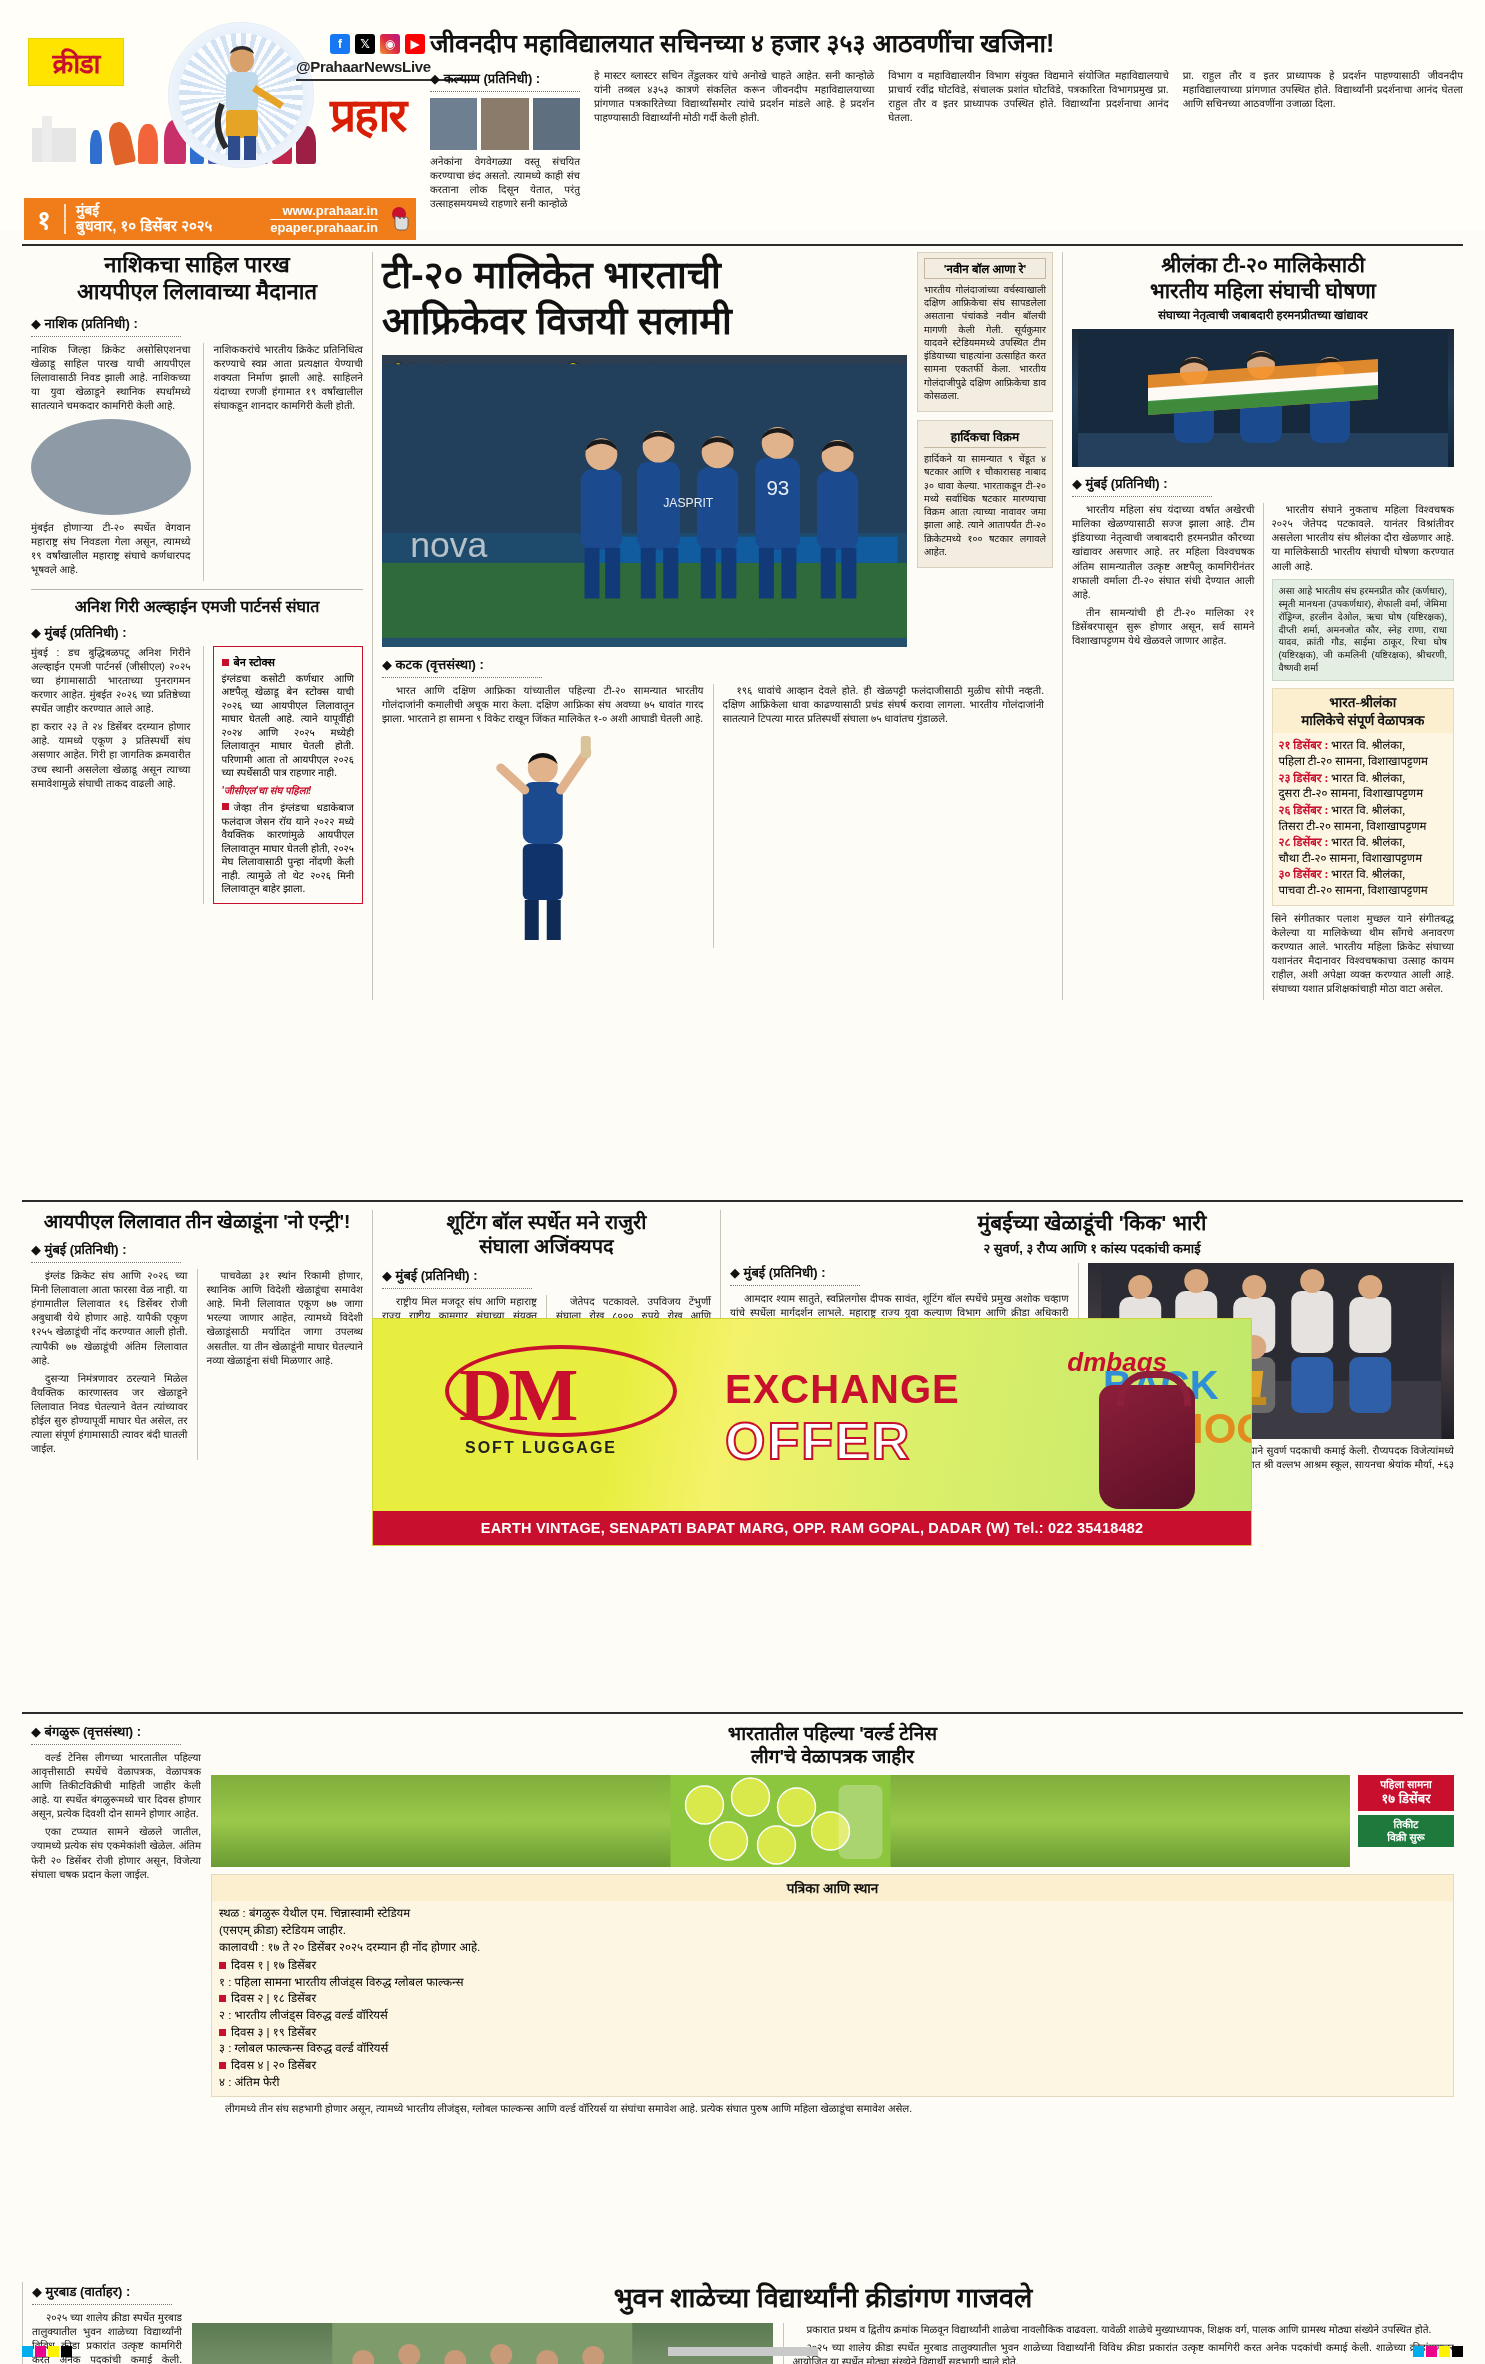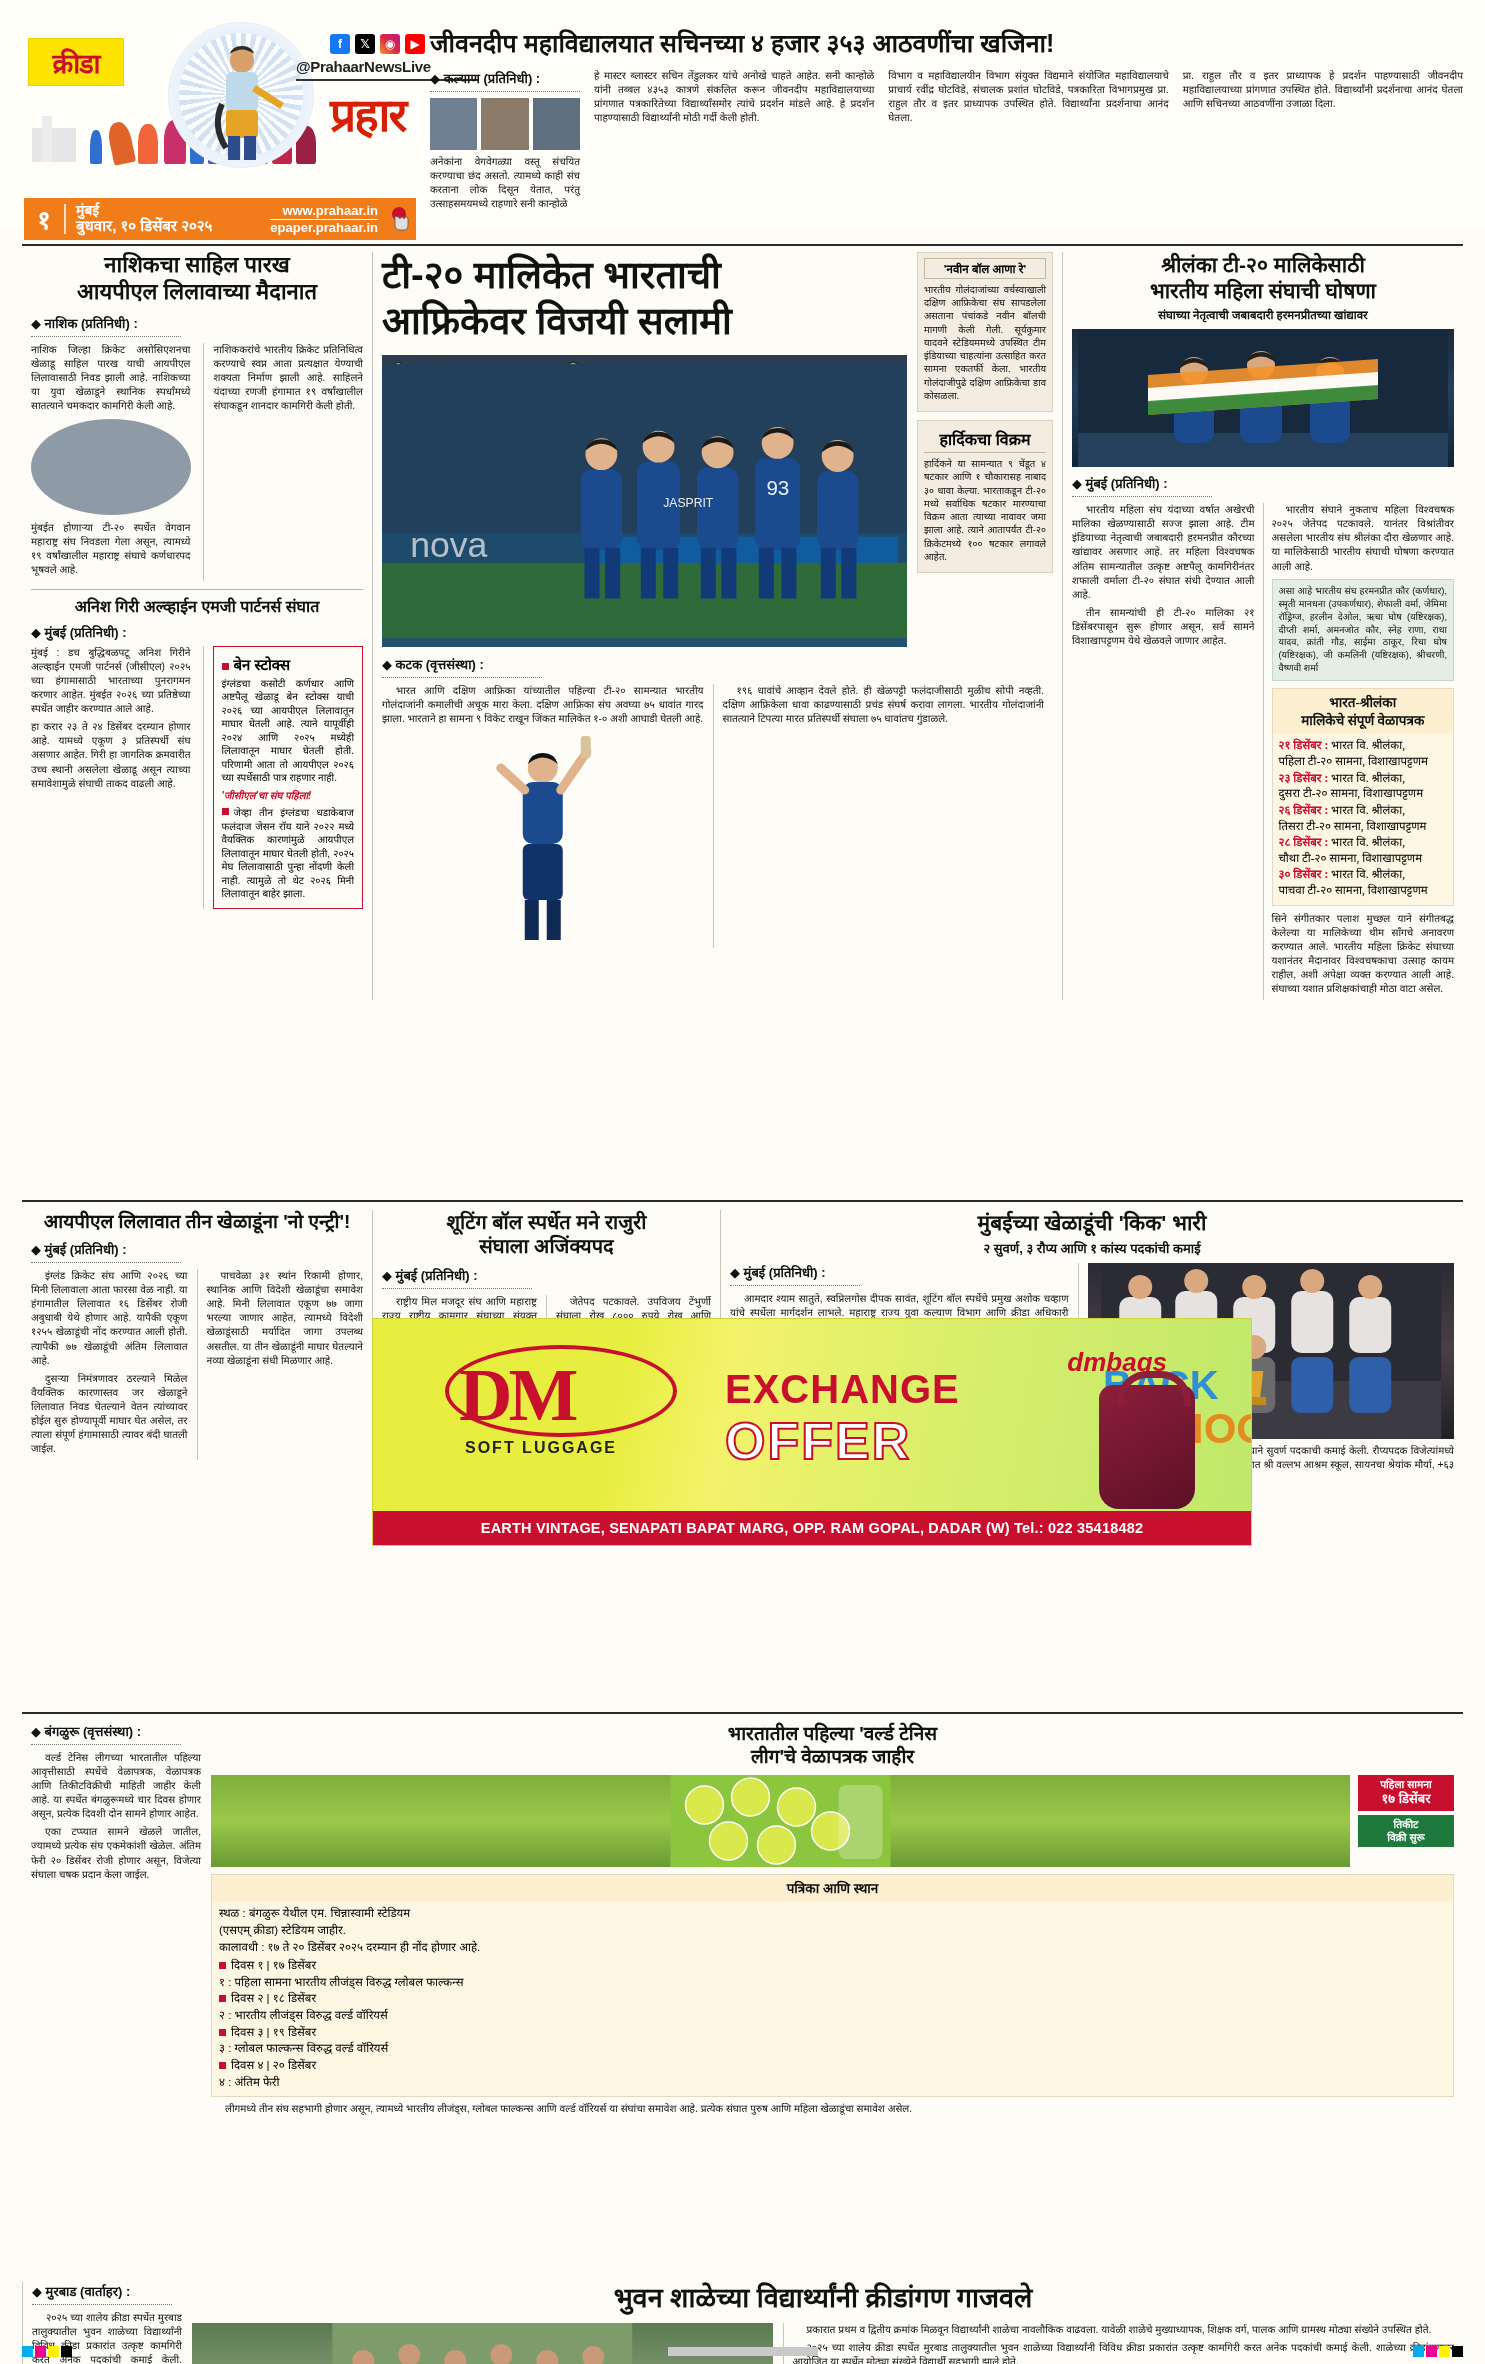--- a/index.html
+++ b/index.html
@@ -103,21 +103,21 @@
   .box-hd.bar { background:#fcefcf; }
 
   .sched-item { font-size:11.5px; line-height:1.36; margin-bottom:1px; }
   .sched-date { color:#c8102e; font-weight:bold; }
 
   .bullet-red { display:inline-block; width:7px; height:7px; background:#c8102e; margin-right:5px; vertical-align:1px;}
   .bullet-sq { display:inline-block; width:7px; height:7px; background:#c8102e; margin-right:5px; }
 
   
   .sidepanel { border:1.5px solid #c8102e; padding:7px 8px; }
-  .sidepanel .sp-hd { font-weight:bold; font-size:15px; margin-bottom:3px; }
+  .sidepanel .sp-hd { font-weight:bold; font-size:11px; margin-bottom:3px; }
   .sidepanel .sp-p { font-size:10px; line-height:1.35; text-align:justify; }
   .sp-italic { font-style:italic; font-weight:bold; }
 
   
   .ad {
     position:absolute; left:372px; top:1318px; width:880px; height:228px;
     background:linear-gradient(100deg,#e8ee3f 0%, #e8ee3f 28%, #f4f26a 40%, #dff06a 58%, #bfe86b 100%);
     border:1px solid #cfd43a; overflow:hidden;
   }
   .ad .dm-logo {
@@ -339,21 +339,21 @@
               </svg>
             </div>
           </div>
 
           <div style="flex:0 0 136px;">
             <div class="box-tan" style="padding:5px 6px;">
               <div style="text-align:center;font-weight:bold;font-size:11.5px;border:1px solid #c3b79f;padding:2px;margin-bottom:4px;">'नवीन बॉल आणा रे'</div>
               <div class="p" style="font-size:9.6px;">भारतीय गोलंदाजांच्या वर्चस्वाखाली दक्षिण आफ्रिकेचा संघ सापडलेला असताना पंचांकडे नवीन बॉलची मागणी केली गेली. सूर्यकुमार यादवने स्टेडियममध्ये उपस्थित टीम इंडियाच्या चाहत्यांना उत्साहित करत सामना एकतर्फी केला. भारतीय गोलंदाजीपुढे दक्षिण आफ्रिकेचा डाव कोसळला.</div>
             </div>
             <div class="box-tan" style="padding:5px 6px;margin-top:8px;">
-              <div style="text-align:center;font-weight:bold;font-size:16px;padding:2px;margin-bottom:4px;border-bottom:1px solid #c3b79f;">हार्दिकचा विक्रम</div>
+              <div style="text-align:center;font-weight:bold;font-size:12px;padding:2px;margin-bottom:4px;border-bottom:1px solid #c3b79f;">हार्दिकचा विक्रम</div>
               <div class="p" style="font-size:9.6px;">हार्दिकने या सामन्यात ९ चेंडूत ४ षटकार आणि १ चौकारासह नाबाद ३० धावा केल्या. भारताकडून टी-२० मध्ये सर्वाधिक षटकार मारण्याचा विक्रम आता त्याच्या नावावर जमा झाला आहे. त्याने आतापर्यंत टी-२० क्रिकेटमध्ये १०० षटकार लगावले आहेत.</div>
             </div>
           </div>
         </div>
 
         <div class="byline" style="margin-top:8px;">◆ <span>कटक (वृत्तसंस्था) :</span></div>
         <div class="dotted" style="width:160px;"></div>
 
         <div style="display:flex; gap:0; margin-top:5px;">
           <div style="flex:1;padding-right:9px;">

